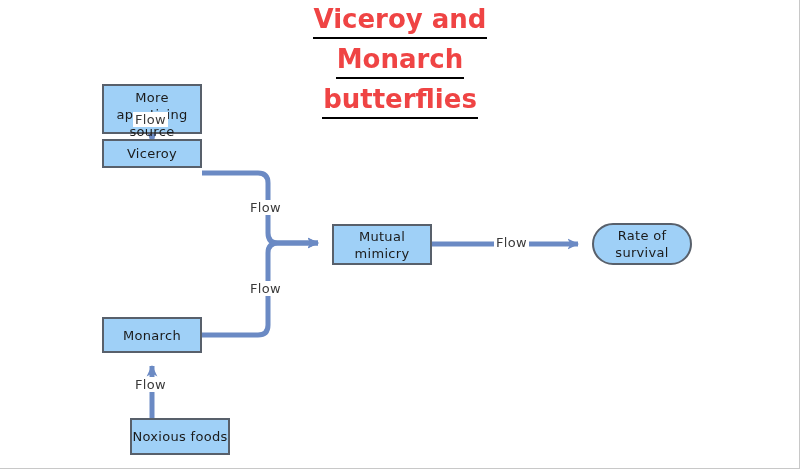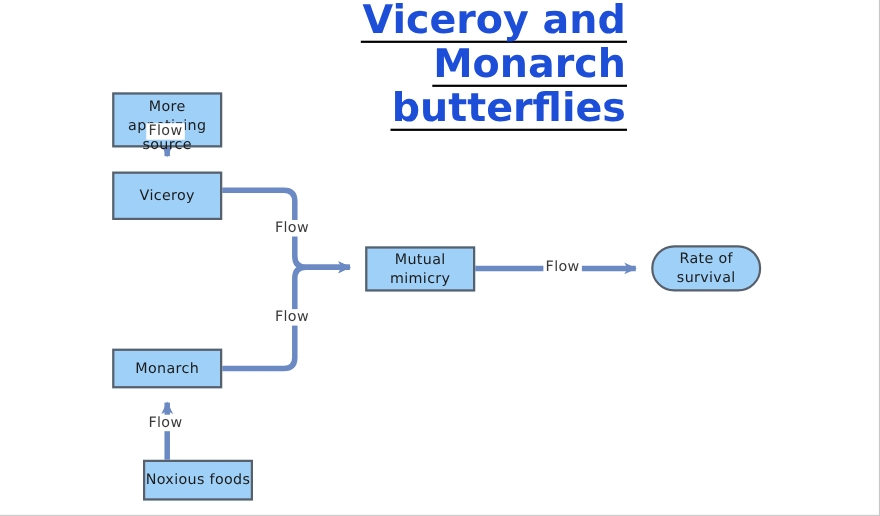--- a/index.html
+++ b/index.html
@@ -25,25 +25,25 @@
     left: 0;
     top: 0;
     width: 800px;
     height: 469px;
   }
   .title-block {
     position: absolute;
     left: 230px;
     top: 2px;
     width: 340px;
-    text-align: right;
+    text-align: center;
     font-family: "DejaVu Sans", sans-serif;
-    font-size: 36px;
+    font-size: 26px;
     font-weight: 700;
-    color: #1d4ed8;
+    color: #ef4444;
     line-height: 34px;
     letter-spacing: 0px;
   }
   .title-line {
     display: inline-block;
     border-bottom: 2px solid #000000;
     padding: 0 1px 1px 1px;
     white-space: nowrap;
   }
   .title-row {
@@ -119,21 +119,21 @@
       <path d="M 432,244 L 578,244" marker-end="url(#arrow-right)"></path>
     </g>
   </svg>
 
   <div class="node node-overflow" style="left:102px; top:48px; width:100px; height:50px;">
     <span class="node-label">More
 appetizing
 source</span>
   </div>
 
-  <div class="node" style="left:102px; top:156px; width:100px; height:44px;">
+  <div class="node" style="left:102px; top:139px; width:100px; height:29px;">
     <span class="node-label">Viceroy</span>
   </div>
 
   <div class="node" style="left:102px; top:317px; width:100px; height:36px;">
     <span class="node-label">Monarch</span>
   </div>
 
   <div class="node" style="left:102px; top:418px; width:100px; height:37px;margin-left:28px;">
     <span class="node-label">Noxious foods</span>
   </div>

